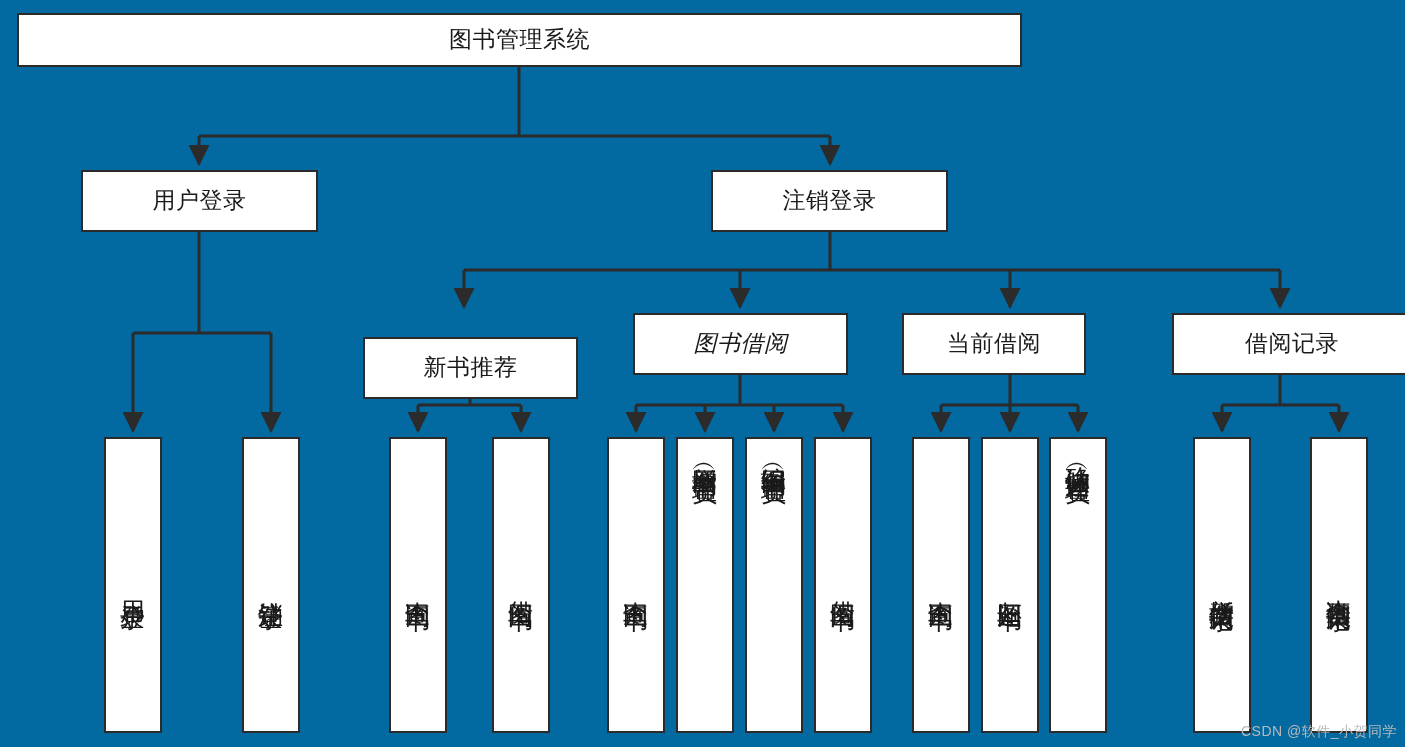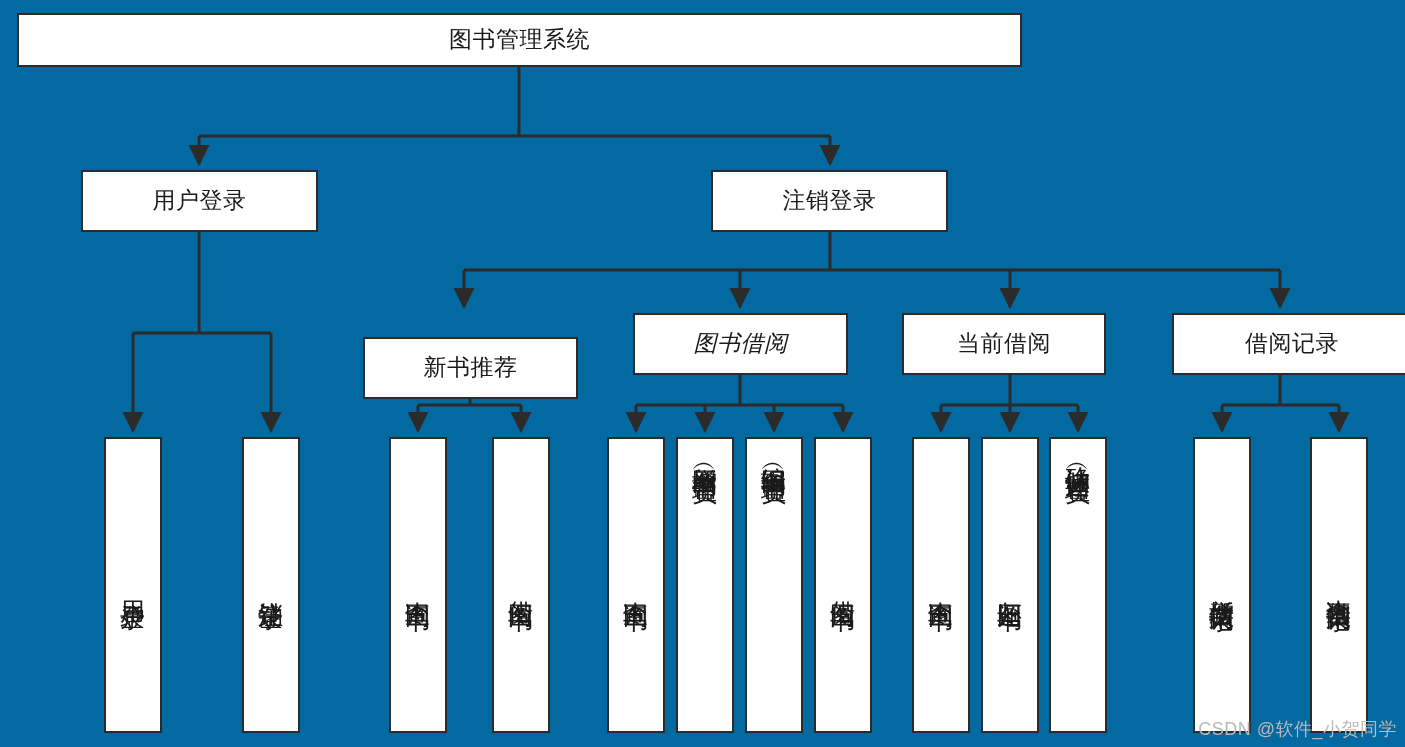--- a/index.html
+++ b/index.html
@@ -57,21 +57,21 @@
     white-space: nowrap;
   }
   .node-v.centered {
     align-items: center;
     padding-top: 0;
   }
   .watermark {
     position: absolute;
     right: 8px;
     bottom: 6px;
-    font-size: 18px;
+    font-size: 14px;
     color: #b9b9b9;
     letter-spacing: 0.5px;
     white-space: nowrap;
     z-index: 5;
     pointer-events: none;
   }
 </style>
 </head>
 <body>
 
@@ -137,21 +137,21 @@
   <div class="node node-h" style="left:711px; top:170px; width:237px; height:62px;">
     <span class="label">注销登录</span>
   </div>
 
   <div class="node node-h" style="left:363px; top:313px; width:215px; height:62px;margin-top:24px;">
     <span class="label">新书推荐</span>
   </div>
   <div class="node node-h" style="left:633px; top:313px; width:215px; height:62px;font-style:italic;">
     <span class="label">图书借阅</span>
   </div>
-  <div class="node node-h" style="left:902px; top:313px; width:204px; height:62px;">
+  <div class="node node-h" style="left:902px; top:313px; width:184px; height:62px;">
     <span class="label">当前借阅</span>
   </div>
   <div class="node node-h" style="left:1172px; top:313px; width:240px; height:62px;">
     <span class="label">借阅记录</span>
   </div>
 
   <div class="node node-v centered" style="left:104px; top:437px; width:58px; height:296px;">
     <span class="label">用户登录</span>
   </div>
   <div class="node node-v centered" style="left:242px; top:437px; width:58px; height:296px;">

